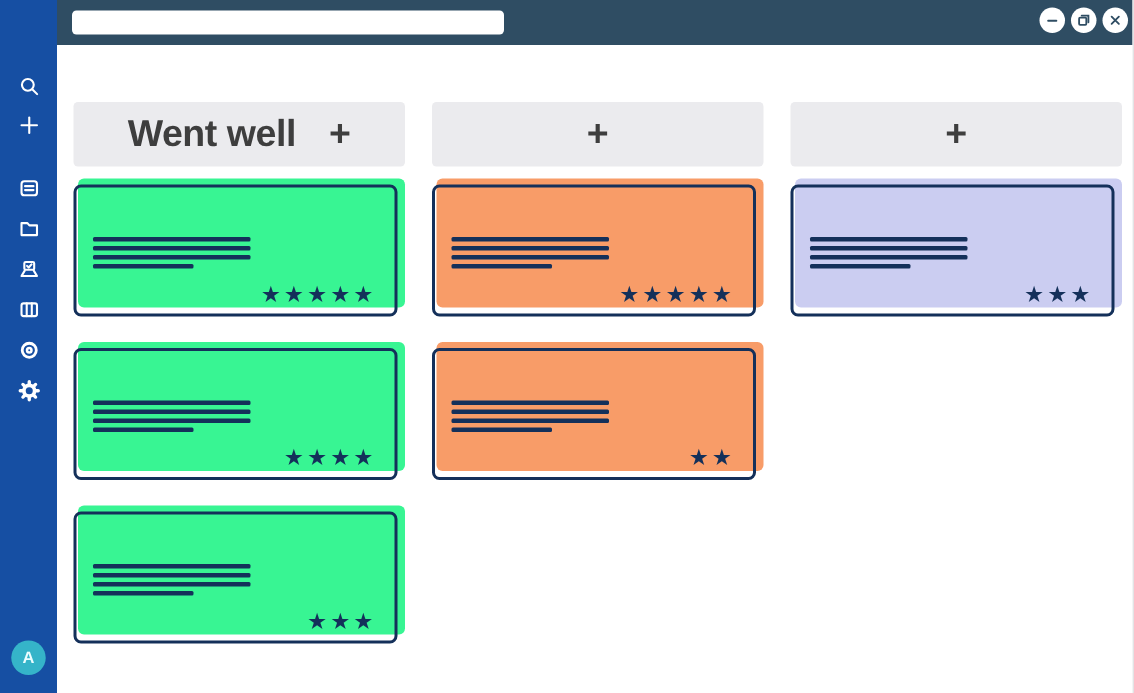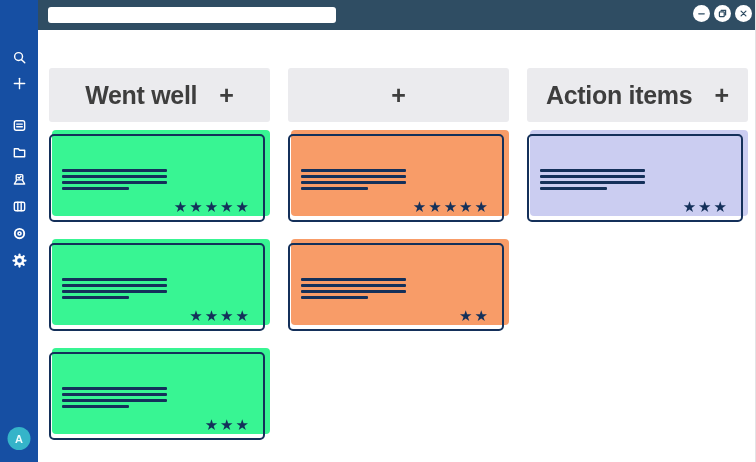--- a/index.html
+++ b/index.html
@@ -45,21 +45,21 @@
   .win-btn svg { width:11px; height:11px; stroke:var(--topbar-slate,#2f4d63); fill:none; stroke-width:1.8; stroke-linecap:round; }
 
   
   .board {
     position:absolute; left:38px; top:30px; right:0; bottom:0;
     background:#fff; padding:38px 0 0 11px;
     display:flex; gap:18px;
   }
   .board-column { width:221px; display:flex; flex-direction:column; }
   .col-header {
-    height:54px; background:var(--header-gray,#ebebee); border-radius:3px;
+    height:43px; background:var(--header-gray,#ebebee); border-radius:3px;
     display:flex; align-items:center; justify-content:center; gap:22px;
     color:var(--header-text,#3e3e3e);
   }
   .col-title { font-size:25px; font-weight:bold; letter-spacing:-0.3px; }
   .col-add { font-size:25px; font-weight:bold; cursor:pointer; line-height:1; }
   .cards { margin-top:12px; display:flex; flex-direction:column; gap:21px; }
 
   .card { position:relative; width:216px; height:88px; cursor:pointer; }
   .card-fill { position:absolute; top:-4px; left:3px; right:-5px; bottom:6px; border-radius:4px; z-index:0; }
   .card[data-color="green"]    .card-fill { background:var(--card-green,#38f593); }
@@ -230,21 +230,20 @@
               <span class="line"></span>
               <span class="line"></span>
               <span class="line"></span>
             </div>
             <div class="card-stars">★★</div>
           </div>
         </div>
       </div>
       <div class="board-column">
         <div class="col-header">
-          <span class="col-title">Action items</span>
           <span class="col-add">+</span>
         </div>
         <div class="cards">
           <div class="card" data-color="lavender">
             <div class="card-fill"></div>
             <div class="card-outline"></div>
             <div class="card-lines">
               <span class="line"></span>
               <span class="line"></span>
               <span class="line"></span>

